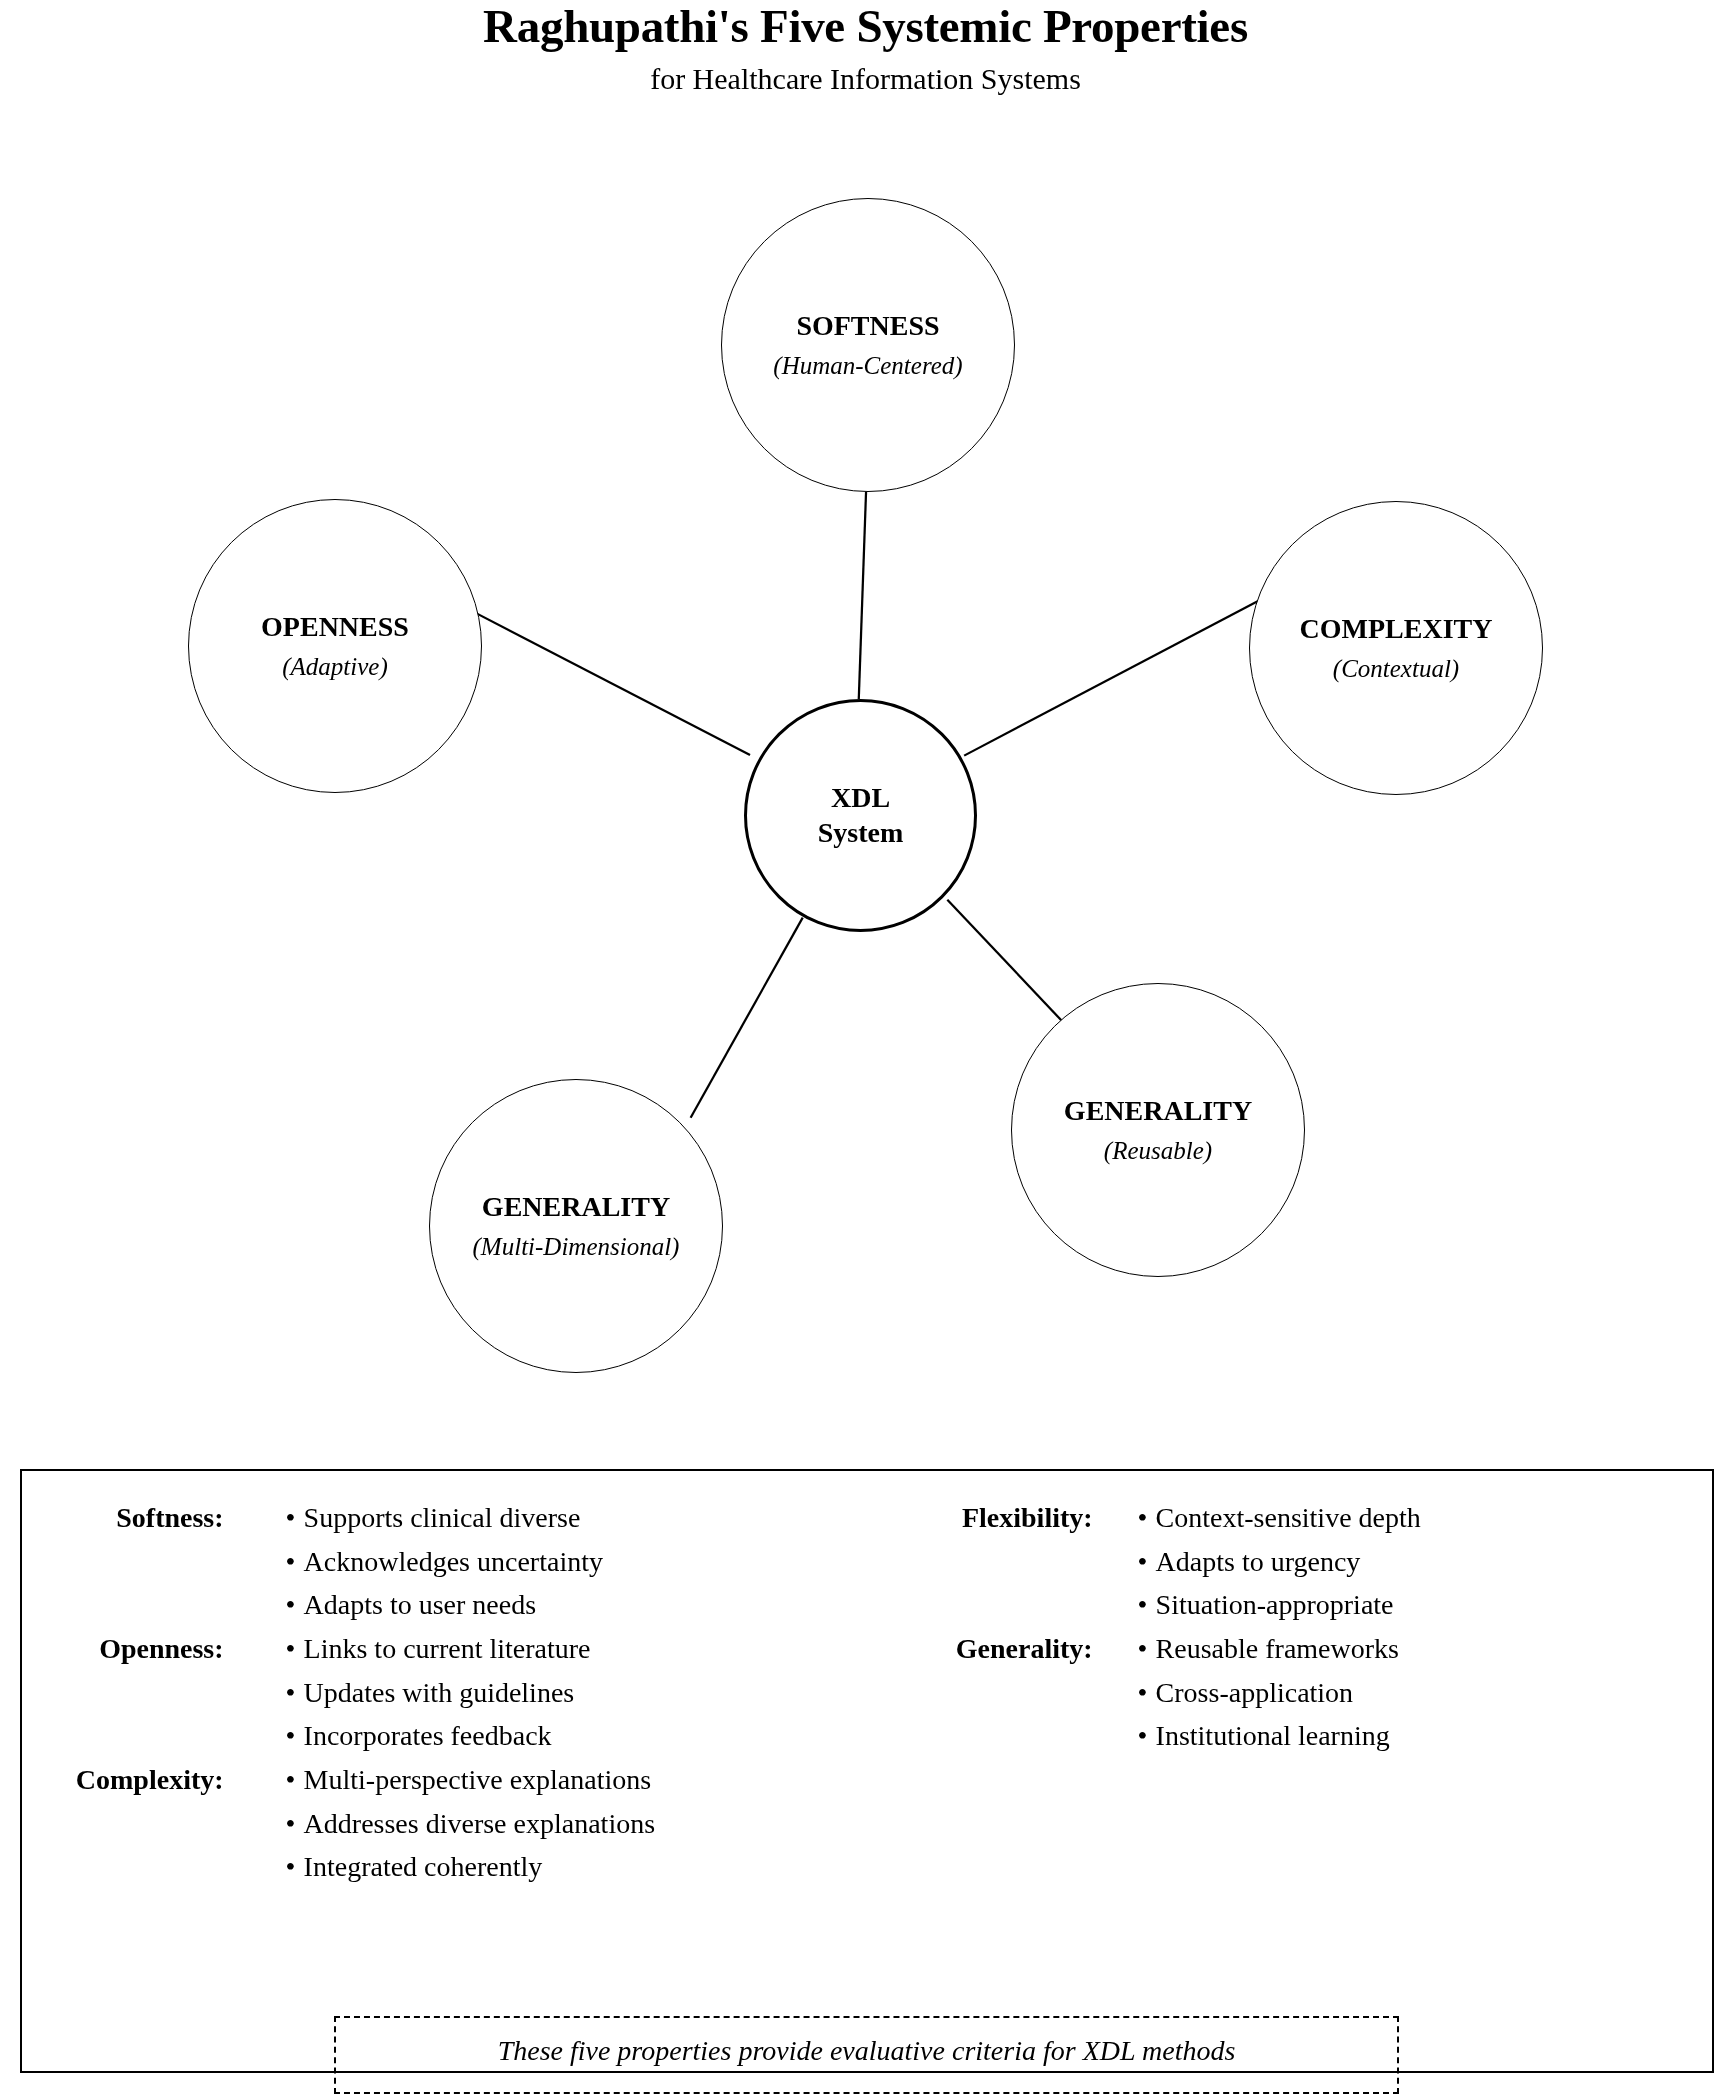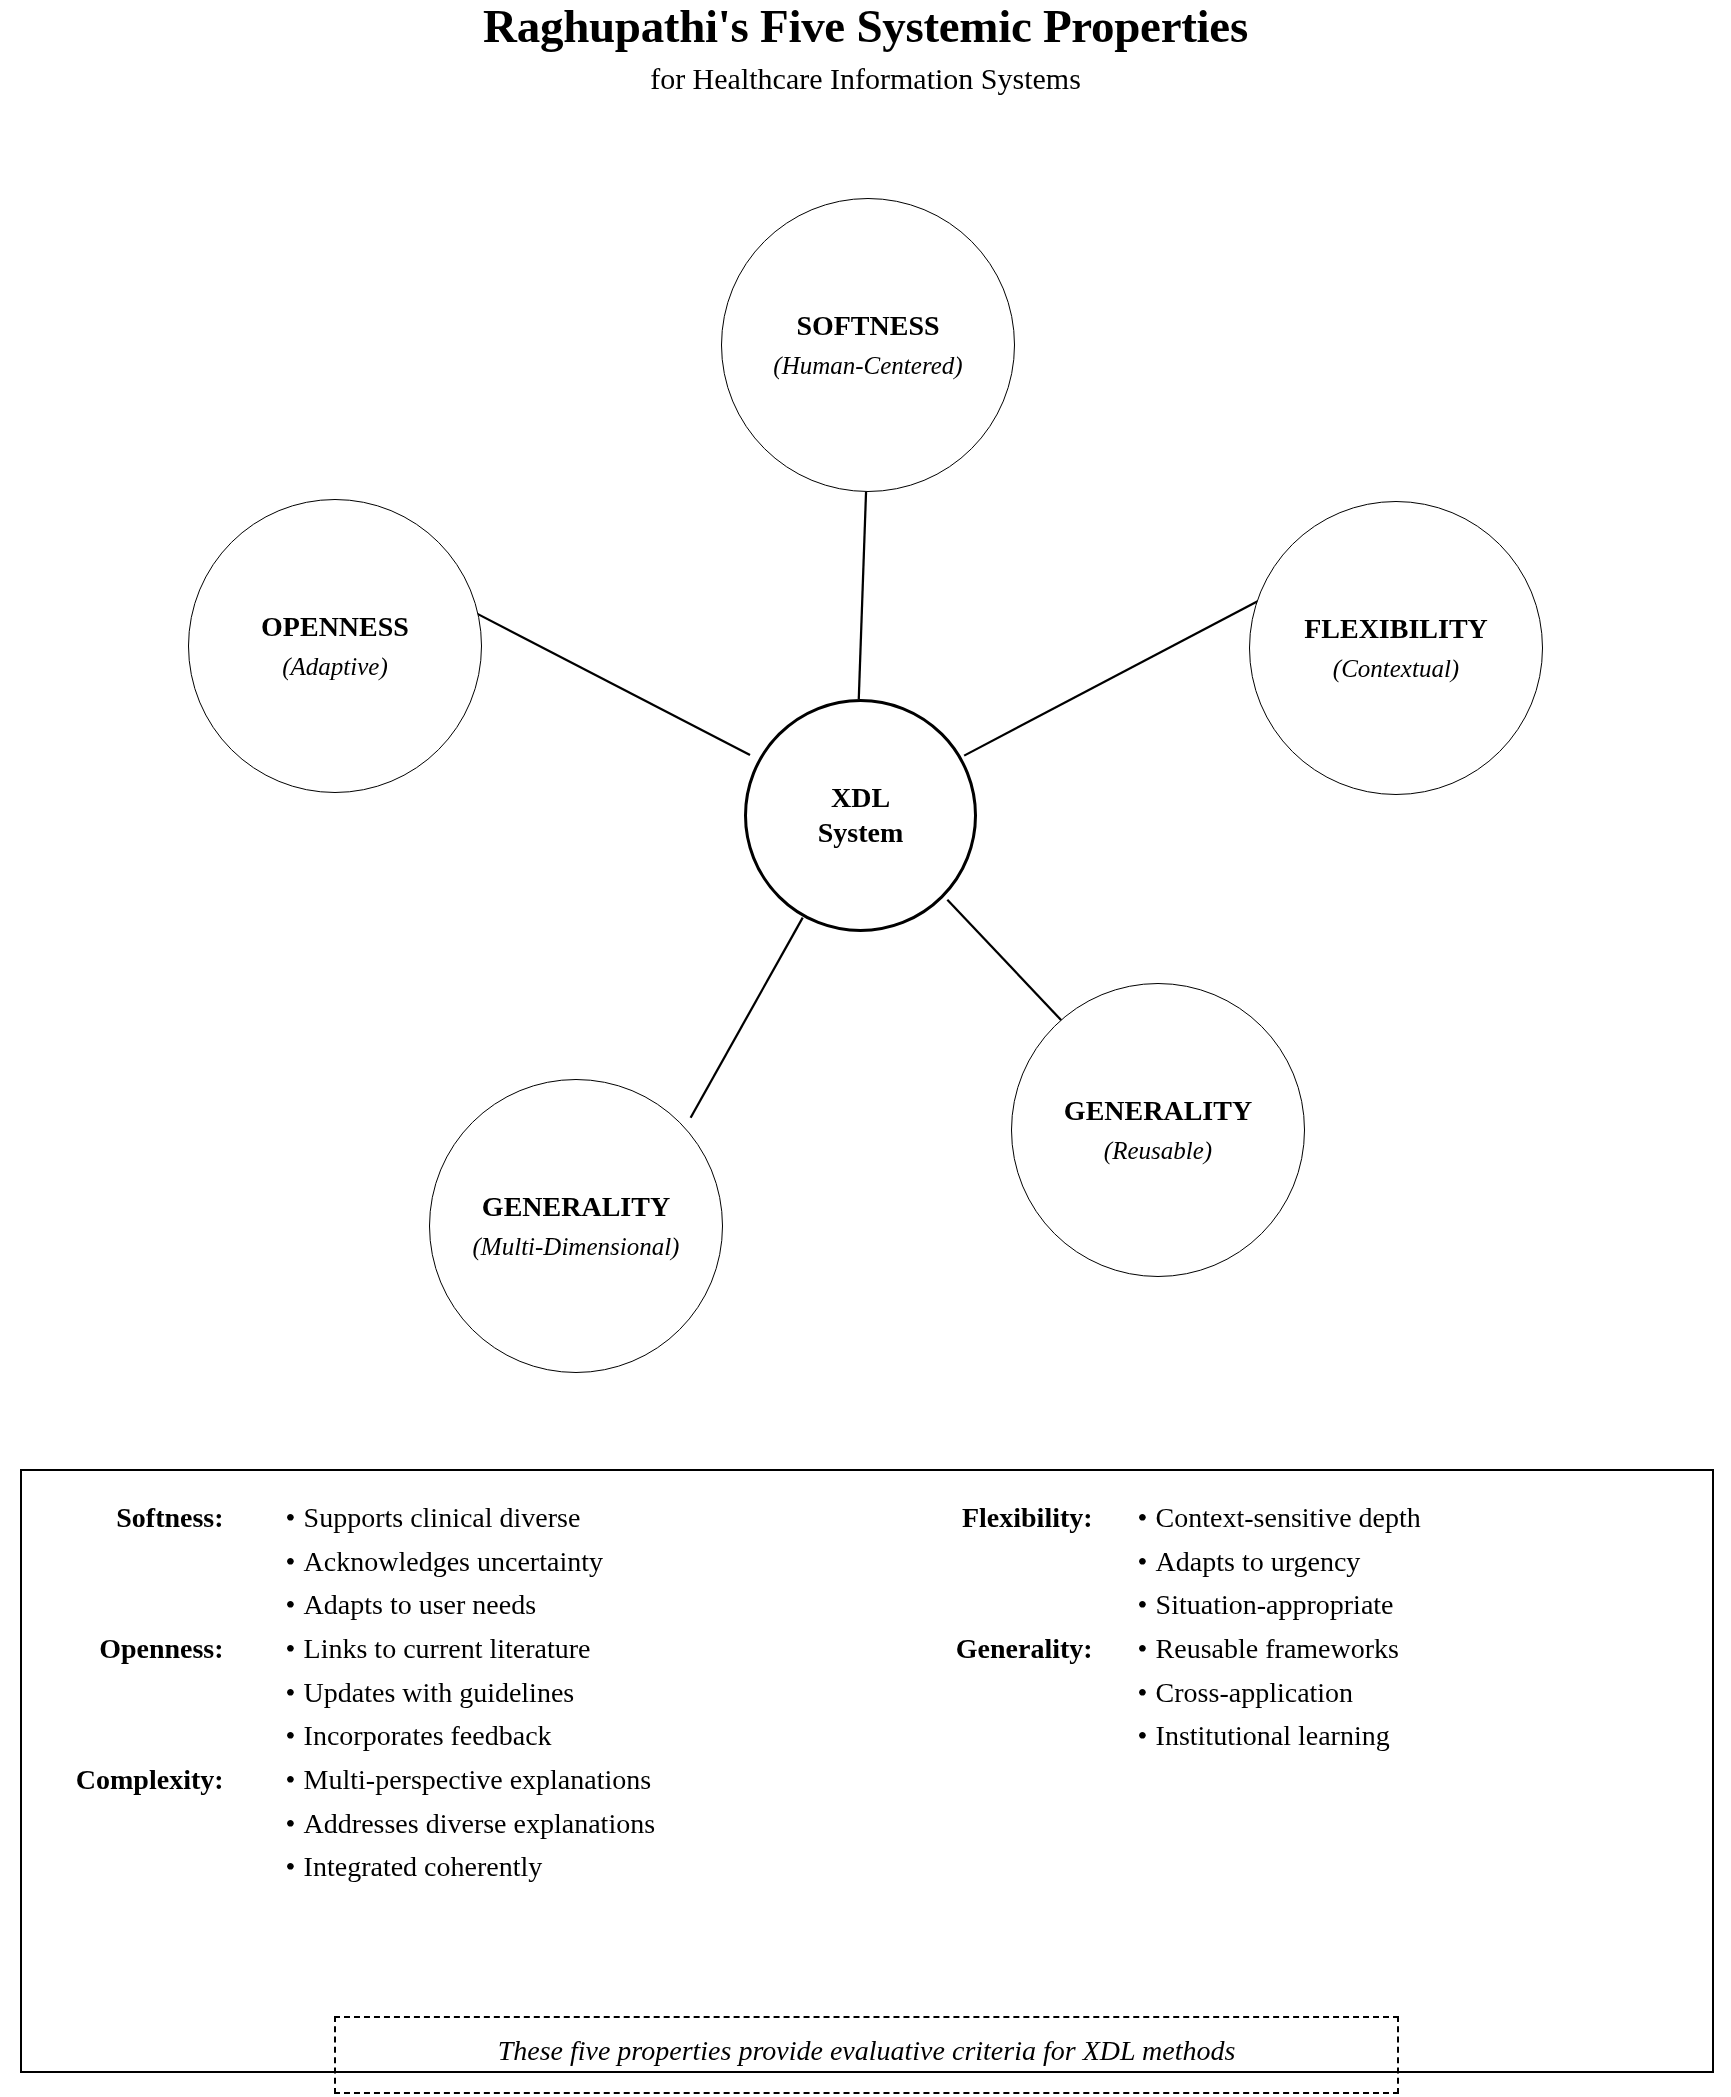--- a/index.html
+++ b/index.html
@@ -194,21 +194,21 @@
 
     <line x1="1338" y1="1347" x2="838" y2="1088" stroke="#000" stroke-width="4"></line>
   </svg>
 
   <div class="node" id="node-softness" style="left:721px; top:198px; width:294px; height:294px;">
     <div class="node-title">SOFTNESS</div>
     <div class="node-sub">(Human-Centered)</div>
   </div>
 
   <div class="node" id="node-flexibility" style="left:1249px; top:501px; width:294px; height:294px;">
-    <div class="node-title">FLEXIBILITY</div>
+    <div class="node-title">COMPLEXITY</div>
     <div class="node-sub">(Contextual)</div>
   </div>
 
   <div class="node" id="node-generality" style="left:1011px; top:983px; width:294px; height:294px;">
     <div class="node-title">GENERALITY</div>
     <div class="node-sub">(Reusable)</div>
   </div>
 
   <div class="node" id="node-complexity" style="left:429px; top:1079px; width:294px; height:294px;">
     <div class="node-title">GENERALITY</div>

